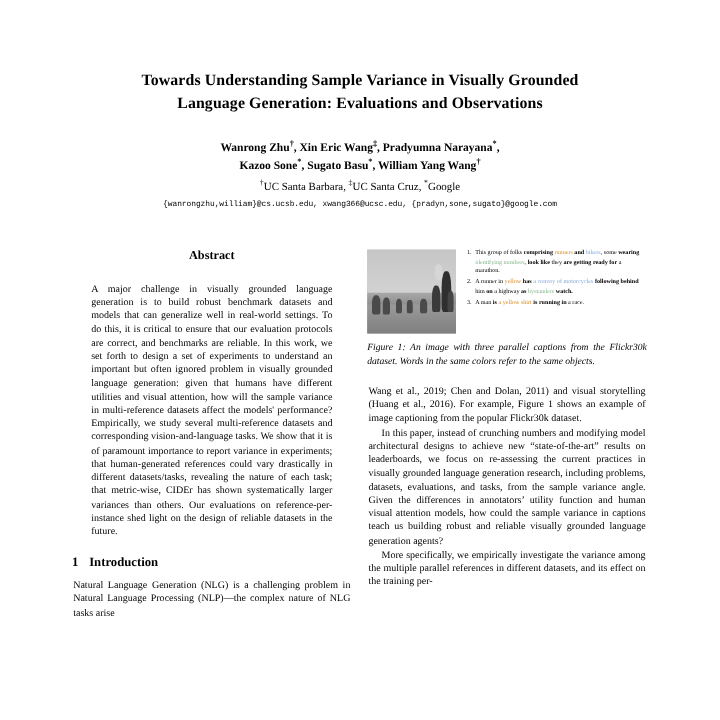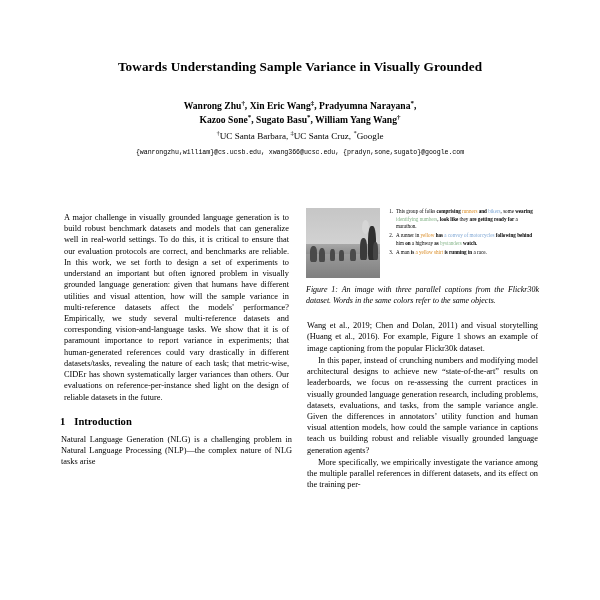--- a/index.html
+++ b/index.html
@@ -76,21 +76,21 @@
     width: 233px;
     flex: 0 0 233px;
   }
   .section-head-centered {
     text-align: center;
     font-size: 10.2px;
     font-weight: bold;
     margin: 0 0 9px 0;
   }
   .abstract-body p {
-    margin: 4px;
+    margin: 16px;
     font-size: 8.35px;
     line-height: 1.345;
     text-align: justify;
     text-justify: inter-word;
     hyphens: manual;
   }
   .section-head {
     font-size: 10.6px;
     font-weight: bold;
     margin: 13px 0 7px 0;
@@ -180,20 +180,21 @@
   }
 </style>
 </head>
 <body>
 
 <div class="page">
 
   <div class="title-block">
     <h1 class="paper-title">
       <span>Towards Understanding Sample Variance in Visually Grounded</span><br>
+      <span>Language Generation: Evaluations and Observations</span>
     </h1>
 
     <div class="authors">
       <div>
         <span>Wanrong Zhu</span><sup class="mark">†</sup>,
         <span>Xin Eric Wang</span><sup class="mark">‡</sup>,
         <span>Pradyumna Narayana</span><sup class="mark">*</sup>,
       </div>
       <div>
         <span>Kazoo Sone</span><sup class="mark">*</sup>,
@@ -207,20 +208,21 @@
       <sup class="mark">‡</sup><span>UC Santa Cruz</span>,
       <sup class="mark">*</sup><span>Google</span>
     </div>
 
     <div class="emails">{wanrongzhu,william}@cs.ucsb.edu, xwang366@ucsc.edu, {pradyn,sone,sugato}@google.com</div>
   </div>
 
   <div class="columns">
 
     <div class="col">
+      <div class="section-head-centered">Abstract</div>
       <div class="abstract-body">
         <p>A major challenge in visually grounded language generation is to build robust benchmark datasets and models that can generalize well in real-world settings. To do this, it is critical to ensure that our evaluation protocols are correct, and benchmarks are reliable. In this work, we set forth to design a set of experiments to understand an important but often ignored problem in visually grounded language generation: given that humans have different utilities and visual attention, how will the sample variance in multi-reference datasets affect the models' performance? Empirically, we study several multi-reference datasets and corresponding vision-and-language tasks. We show that it is of paramount importance to report variance in experiments; that human-generated references could vary drastically in different datasets/tasks, revealing the nature of each task; that metric-wise, CIDEr has shown systematically larger variances than others. Our evaluations on reference-per-instance shed light on the design of reliable datasets in the future.</p>
       </div>
 
       <div class="section-head">
         <span class="section-num">1</span>
         <span>Introduction</span>
       </div>
       <div class="body-text">
         <p>Natural Language Generation (NLG) is a challenging problem in Natural Language Processing (NLP)—the complex nature of NLG tasks arise</p>

